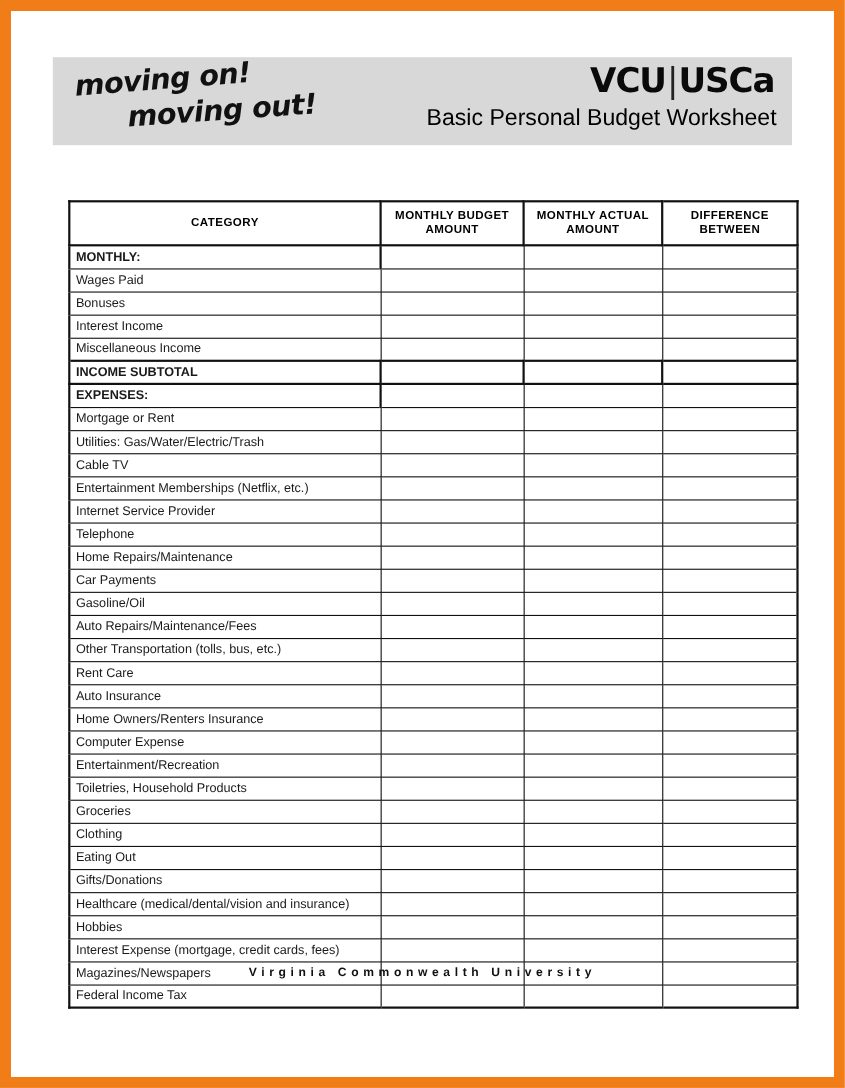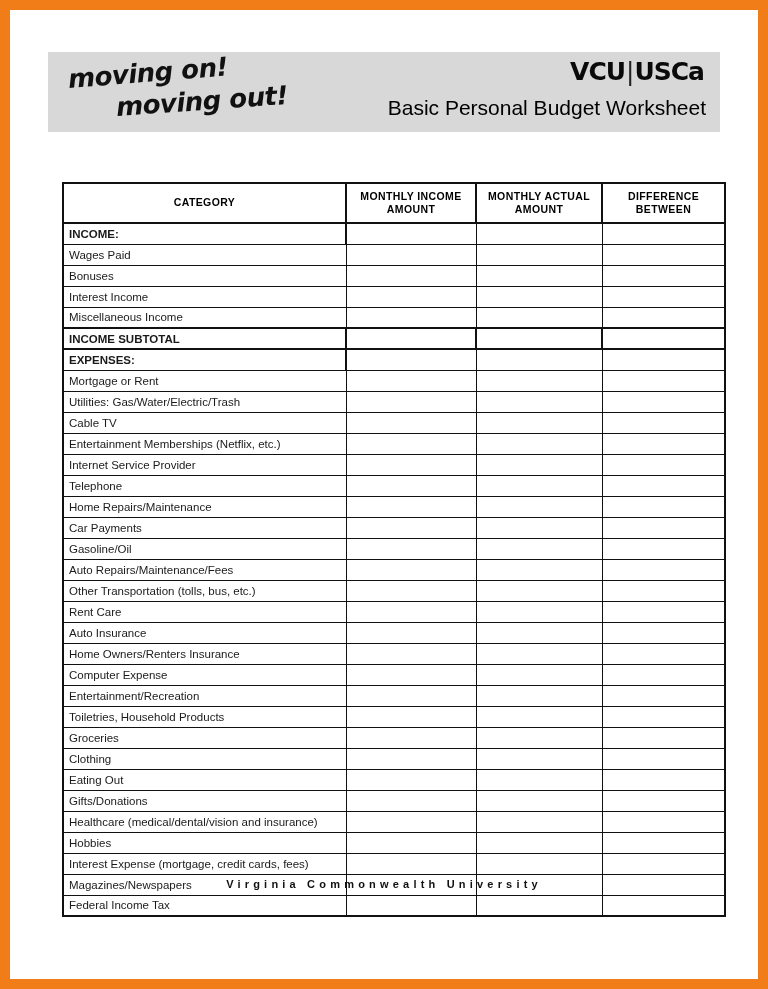--- a/index.html
+++ b/index.html
@@ -69,21 +69,21 @@
     top: 36px;
     transform: rotate(-4deg);
     transform-origin: left center;
   }
   .vcu-logo {
     position: absolute;
     right: 16px;
     top: 7px;
     font-family: "DejaVu Sans", sans-serif;
     font-weight: bold;
-    font-size: 25px;
+    font-size: 31px;
     letter-spacing: -1px;
     color: #0a0a0a;
     white-space: nowrap;
     line-height: 1;
   }
   .vcu-logo .bar {
     font-weight: normal;
     padding: 0 1px;
     color: #222;
   }
@@ -196,28 +196,28 @@
     <table class="budget-table">
       <colgroup>
         <col class="c-cat">
           <col class="c-bud">
           <col class="c-act">
           <col class="c-dif">
       </colgroup>
       <thead>
         <tr>
           <th>CATEGORY</th>
-          <th>MONTHLY INCOME AMOUNT</th>
+          <th>MONTHLY BUDGET AMOUNT</th>
           <th>MONTHLY ACTUAL AMOUNT</th>
           <th>DIFFERENCE BETWEEN</th>
         </tr>
       </thead>
       <tbody>
           <tr class="section-head">
-            <td class="cell-cat">INCOME:</td>
+            <td class="cell-cat">MONTHLY:</td>
             <td></td>
             <td></td>
             <td></td>
           </tr>
           <tr>
             <td class="cell-cat">Wages Paid</td>
             <td></td>
             <td></td>
             <td></td>
           </tr>

